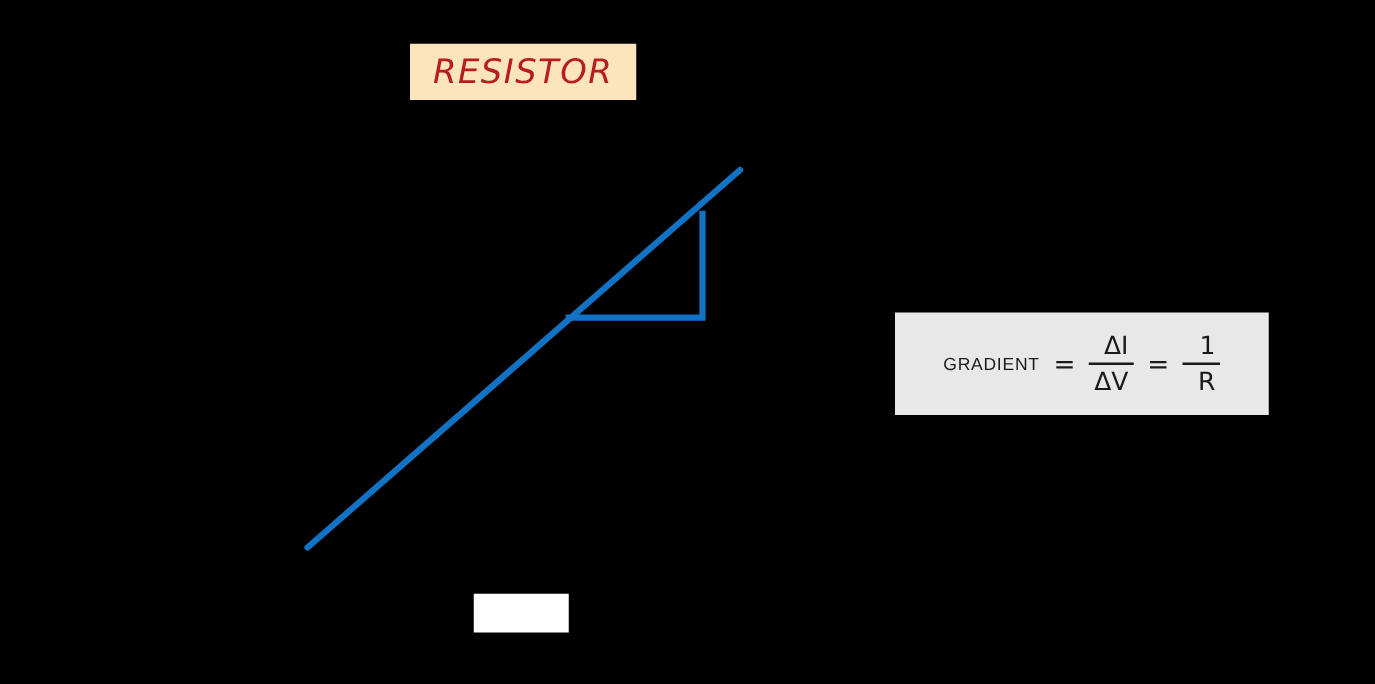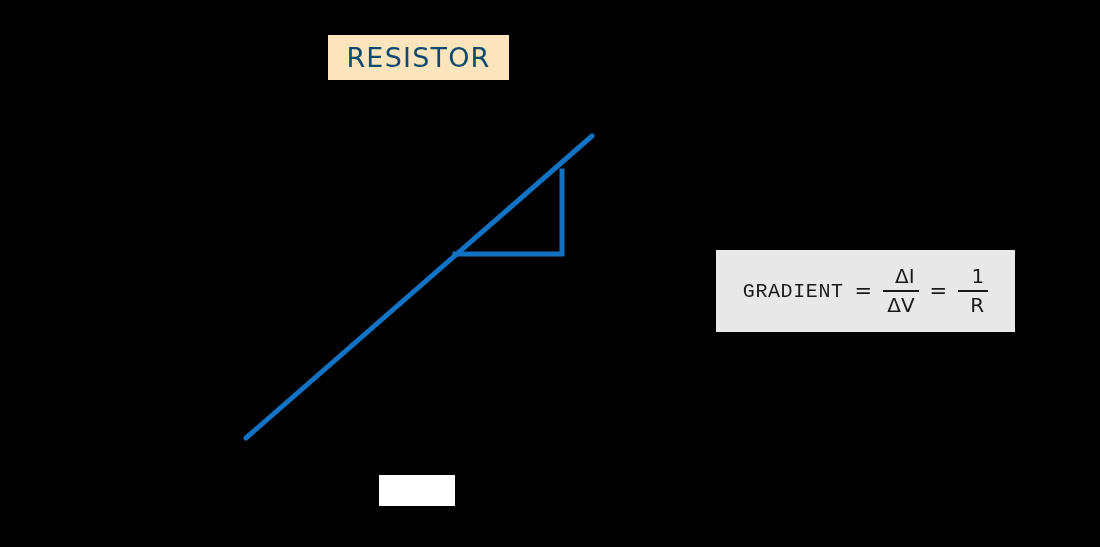--- a/index.html
+++ b/index.html
@@ -25,23 +25,24 @@
     height: 45px;
     background: #FCE5BC;
     display: flex;
     align-items: center;
     justify-content: center;
   }
   #resistor-label .txt {
     font-family: "DejaVu Sans", sans-serif;
     font-size: 27px;
     letter-spacing: 1.2px;
-    color: #0c4a6e;
+    color: #b91c1c;
     line-height: 1;
     white-space: nowrap;
+    font-style: italic;
   }
 
   
   #plot-layer {
     position: absolute;
     left: 0;
     top: 0;
     width: 1100px;
     height: 547px;
   }
@@ -58,22 +59,22 @@
     align-items: center;
     justify-content: center;
   }
   #gradient-panel .row {
     display: flex;
     align-items: center;
     gap: 11px;
     color: #1a1a1a;
   }
   #gradient-panel .word {
-    font-family: Liberation Mono, monospace;
-    font-size: 20px;
+    font-family: Liberation Sans, sans-serif;
+    font-size: 14px;
     letter-spacing: 0.6px;
     white-space: nowrap;
   }
   #gradient-panel .eq {
     font-family: "DejaVu Sans", sans-serif;
     font-size: 21px;
   }
   .frac {
     display: inline-flex;
     flex-direction: column;

